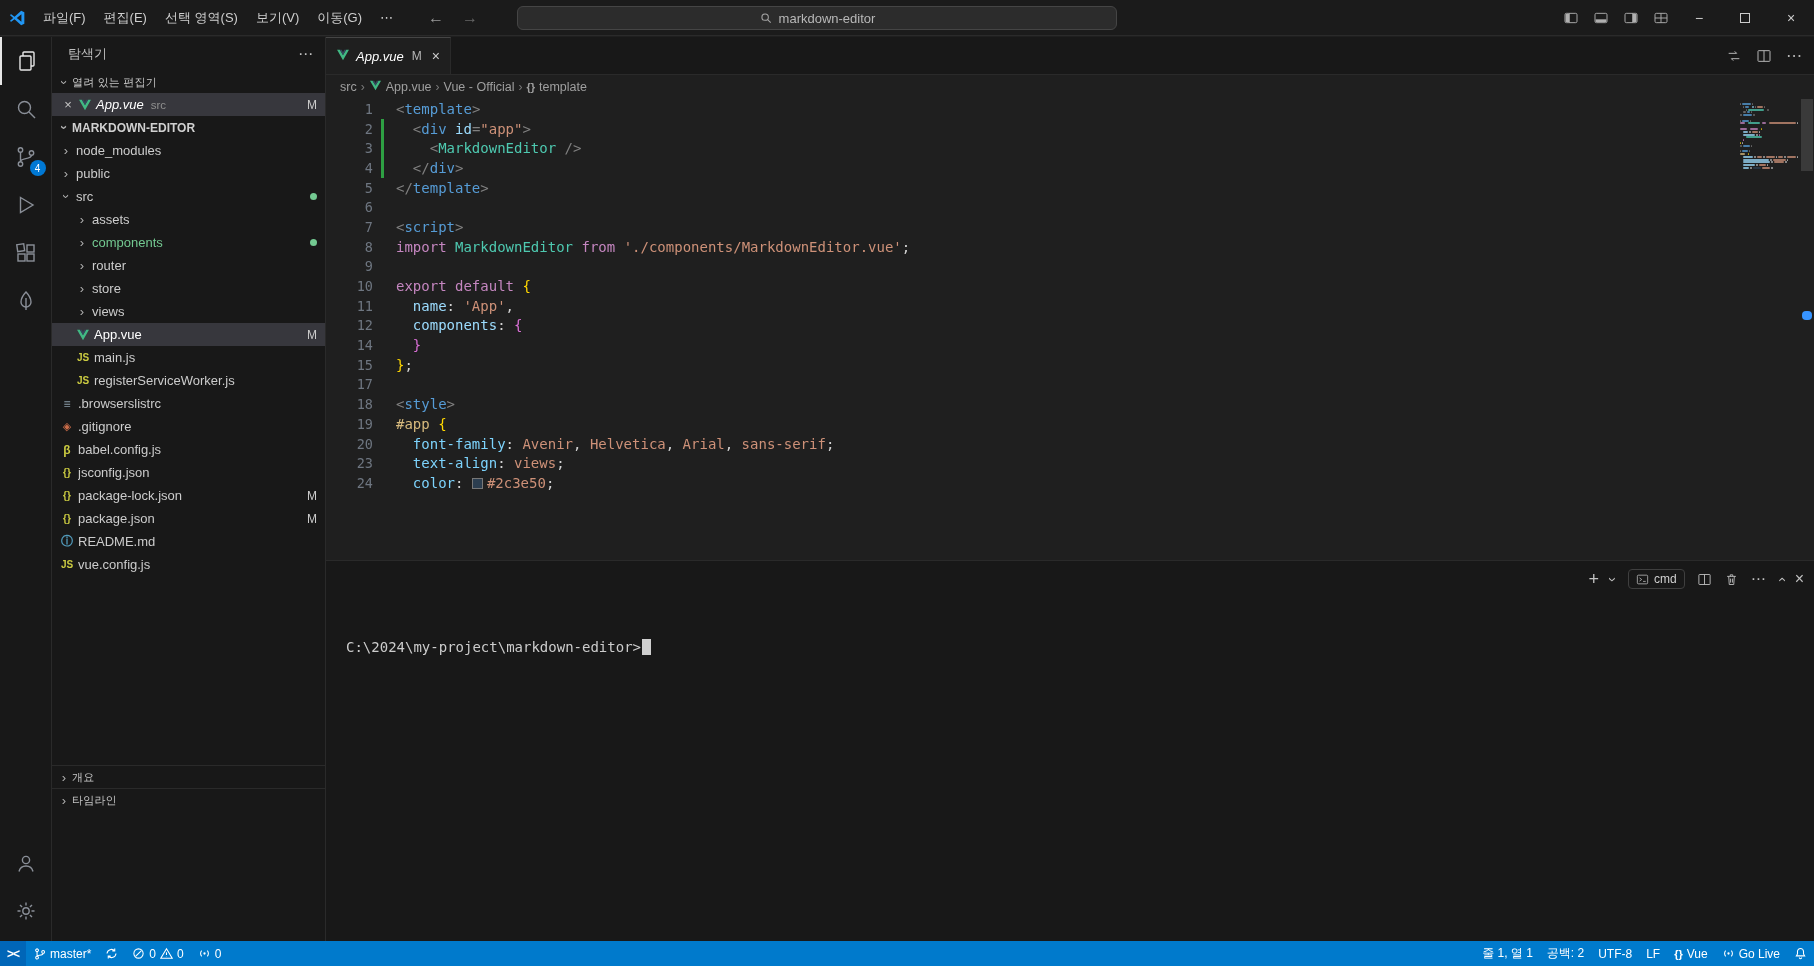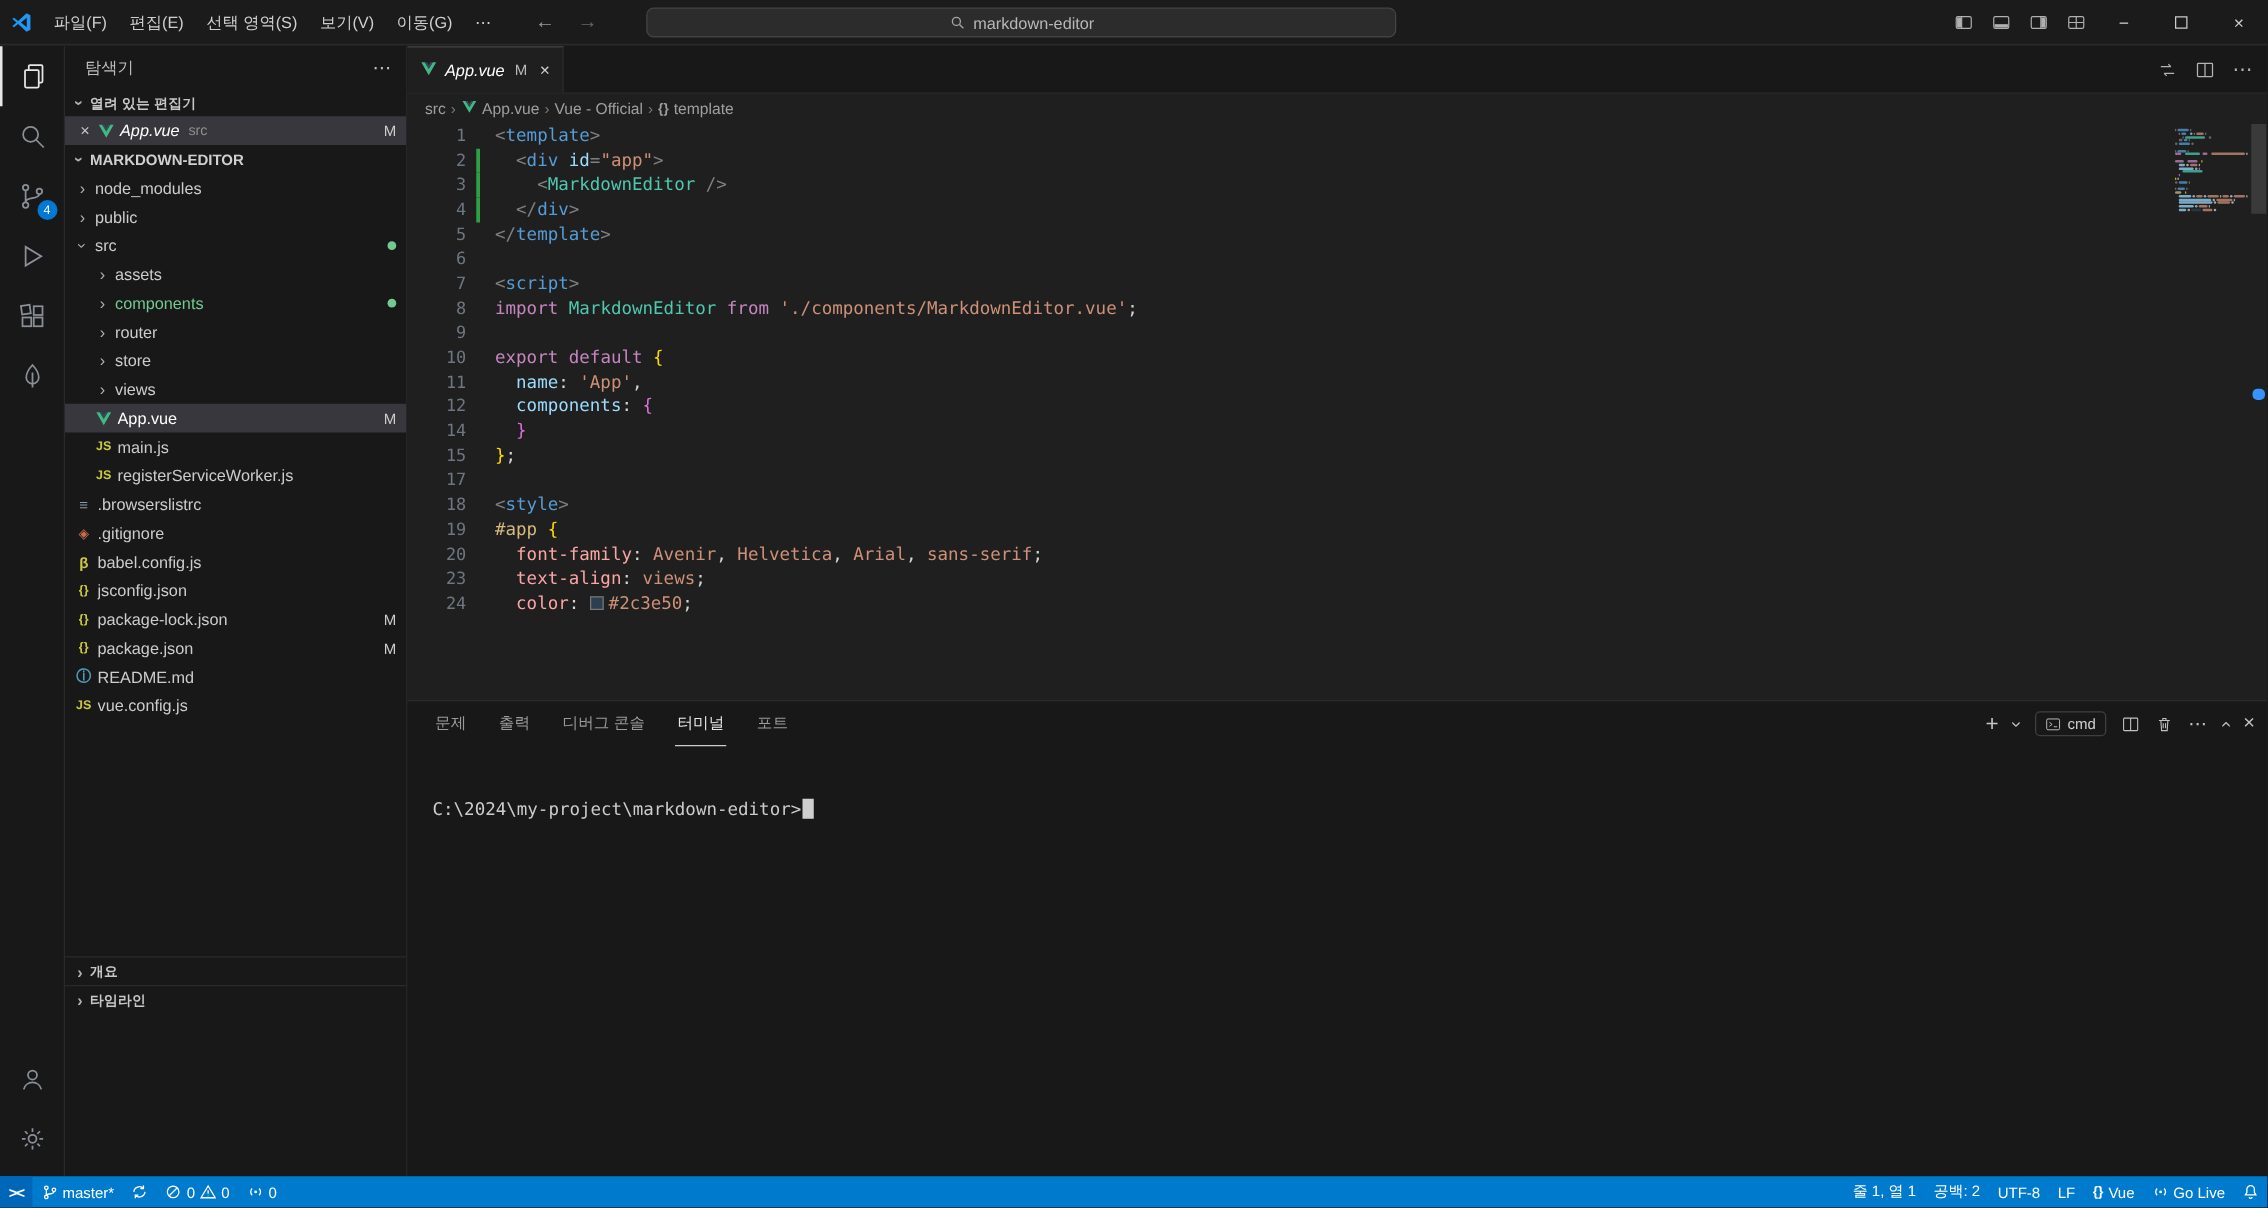--- a/index.html
+++ b/index.html
@@ -32,21 +32,21 @@
   .act-item svg{width:24px;height:24px;stroke:#8a8f98;fill:none;stroke-width:1.4}
   .act-item.active{border-left:2px solid #e7e7e7}
   .act-item.active svg{stroke:#e7e7e7}
   .act-badge{position:absolute;right:6px;bottom:5px;min-width:16px;height:16px;border-radius:9px;background:#0078d4;color:#fff;font-size:10px;display:flex;align-items:center;justify-content:center;padding:0 3px}
   .act-bottom{margin-top:auto;display:flex;flex-direction:column;align-items:center;padding-bottom:6px}
 
   
   .sidebar{width:274px;background:#181818;border-right:1px solid #2a2a2a;display:flex;flex-direction:column;overflow:hidden}
   .side-title{height:34px;display:flex;align-items:center;padding:0 12px 0 16px;color:#bfbfbf}
   .side-title .more{margin-left:auto;color:#c2c2c2;font-size:15px}
-  .section-header{height:22px;display:flex;align-items:center;font-size:11px;font-weight:bold;color:#c7c7c7;padding-left:4px;letter-spacing:.2px}
+  .section-header{height:22px;display:flex;align-items:center;font-size:11px;font-weight:normal;color:#c7c7c7;padding-left:4px;letter-spacing:.2px}
   .section-header.bordered{border-top:1px solid #2a2a2a;height:23px}
   .chev{display:inline-block;width:16px;text-align:center;color:#b0b0b0;font-size:13px;transform:none;transition:none}
   .chev.open{transform:rotate(90deg)}
   .root-header{height:23px;display:flex;align-items:center;font-size:12px;font-weight:bold;color:#d0d0d0;padding-left:4px}
   .tree-row{height:23px;display:flex;align-items:center;color:#cccccc;position:relative;padding-right:8px}
   .tree-row.selected{background:#37373d;color:#fff}
   .tree-row .fico{width:18px;display:flex;justify-content:center;align-items:center;font-size:10px;font-weight:bold}
   .tree-row .fico svg{width:14px;height:14px}
   .tree-row .lbl{margin-left:2px;white-space:nowrap;overflow:hidden;text-overflow:ellipsis}
   .tree-row .spacer{flex:1}
@@ -79,21 +79,21 @@
 
   
   .code-region{flex:1;position:relative;overflow:hidden;background:#1f1f1f}
   .code-line{height:19.7px;display:flex;align-items:center;white-space:pre;font-size:14px;position:relative}
   .line-num{width:47px;text-align:right;color:#6e7681;flex:none;font-size:13.5px}
   .line-text{padding-left:23px}
   .chg-bar{position:absolute;left:55px;top:0;bottom:0;width:3px;background:#2ea043}
   .tok-pun{color:#808080}.tok-tag{color:#569cd6}.tok-cmp{color:#4ec9b0}
   .tok-att{color:#9cdcfe}.tok-str{color:#ce9178}.tok-kw{color:#c586c0}
   .tok-pln{color:#d4d4d4}.tok-b1{color:#ffd700}.tok-b2{color:#da70d6}
-  .tok-sel{color:#d7ba7d}.tok-prp{color:#fca5a5}.tok-val{color:#ce9178}
+  .tok-sel{color:#d7ba7d}.tok-prp{color:#7dd3fc}.tok-val{color:#ce9178}
   .sw{display:inline-block;width:11px;height:11px;border:1px solid #777;vertical-align:-1px;margin-right:4px}
   .minimap{position:absolute;top:4px;right:16px;width:58px}
   .mm-line{height:2.4px;display:flex;gap:1px;margin-bottom:.4px}
   .mm-tok{height:2px;border-radius:1px}
   .scrollbar{position:absolute;top:0;right:0;width:14px;bottom:0}
   .sb-thumb{position:absolute;top:0;right:1px;width:12px;height:72px;background:rgba(130,130,130,.28)}
   .ruler-mark{position:absolute;right:2px;top:212px;width:10px;height:9px;border-radius:4px;background:#3794ff}
 
   
   .panel{height:381px;background:#181818;border-top:1px solid #2a2a2a;display:flex;flex-direction:column}
@@ -609,27 +609,20 @@
           </div>
         </div>
       <div class="scrollbar">
         <div class="sb-thumb"></div>
         <div class="ruler-mark"></div>
       </div>
     </div>
 
     <div class="panel">
       <div class="panel-header">
-        <div class="panel-tabs" id="panel-tabs">
-            <div class="panel-tab">문제</div>
-            <div class="panel-tab">출력</div>
-            <div class="panel-tab">디버그 콘솔</div>
-            <div class="panel-tab active">터미널</div>
-            <div class="panel-tab">포트</div>
-          </div>
         <div class="panel-actions">
           <span class="glyph" style="font-size:18px">+</span>
           <span class="glyph rot90">›</span>
           <span class="cmd-badge">
             <svg viewBox="0 0 24 24">
                 <rect x="2.5" y="4" width="19" height="16" rx="2"></rect>
                 <path d="M6.5 9l4 3-4 3M13 15.5h5"></path>
               </svg>
             <span>cmd</span>
           </span>

